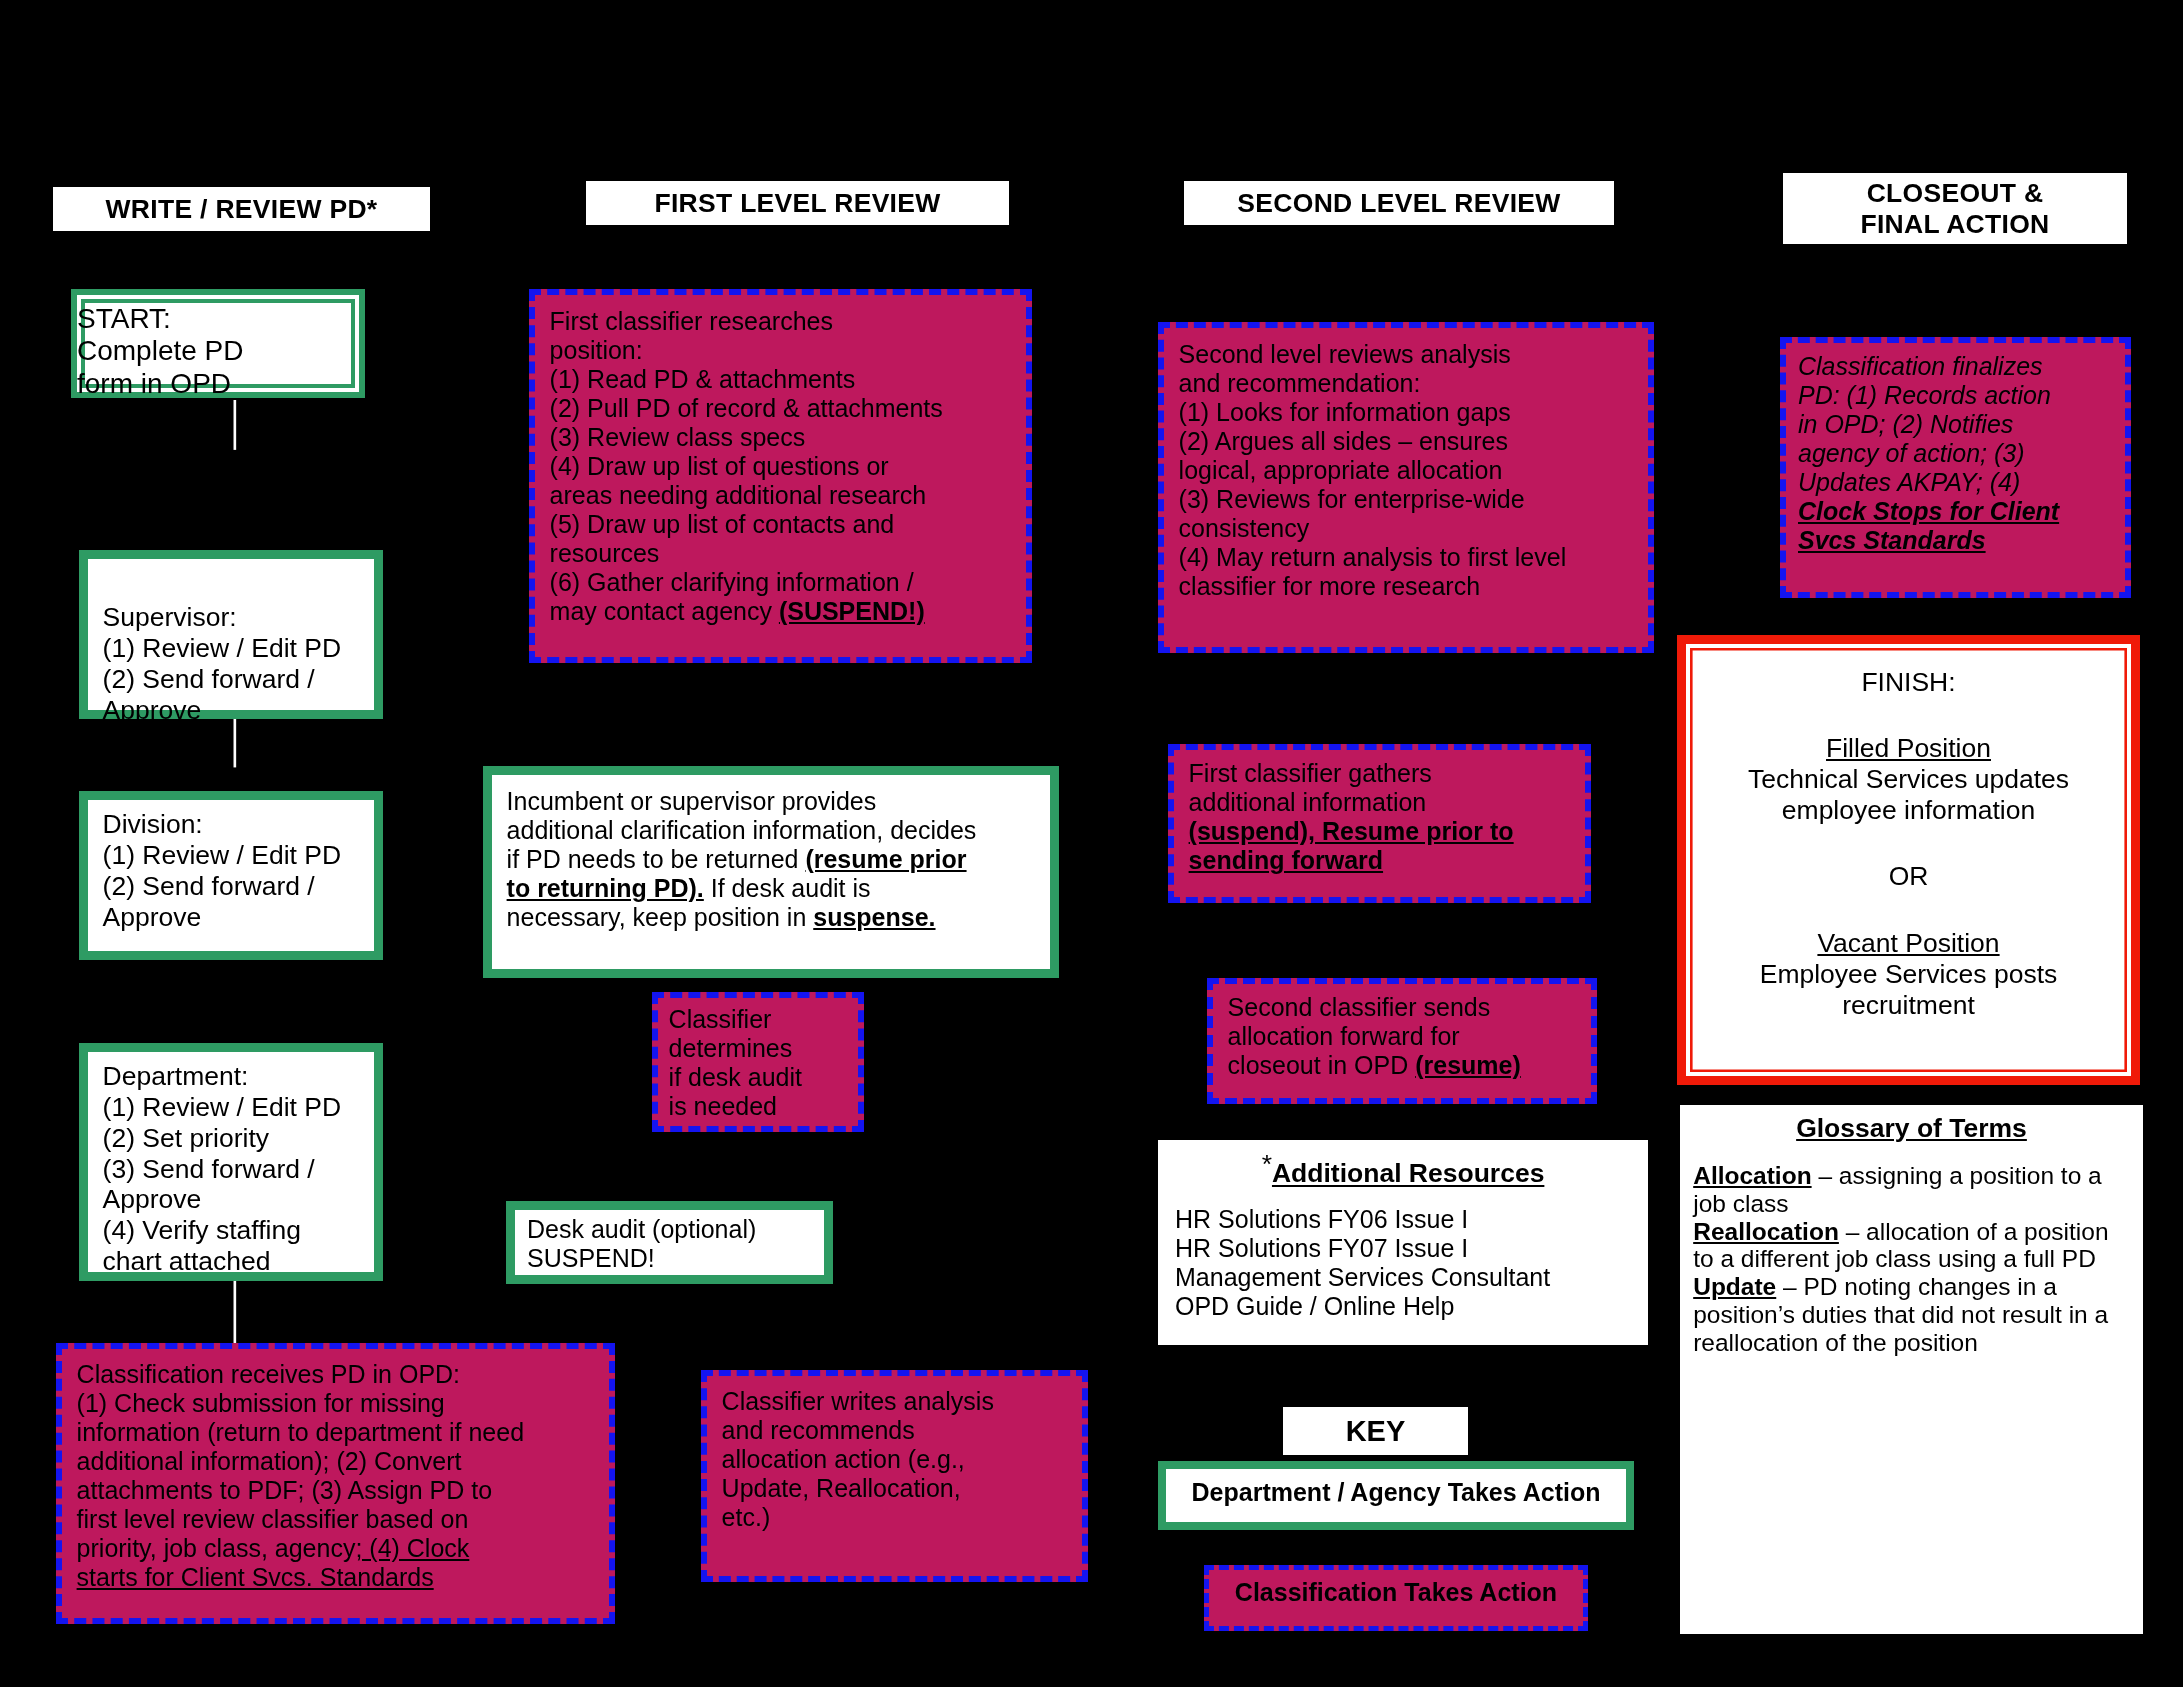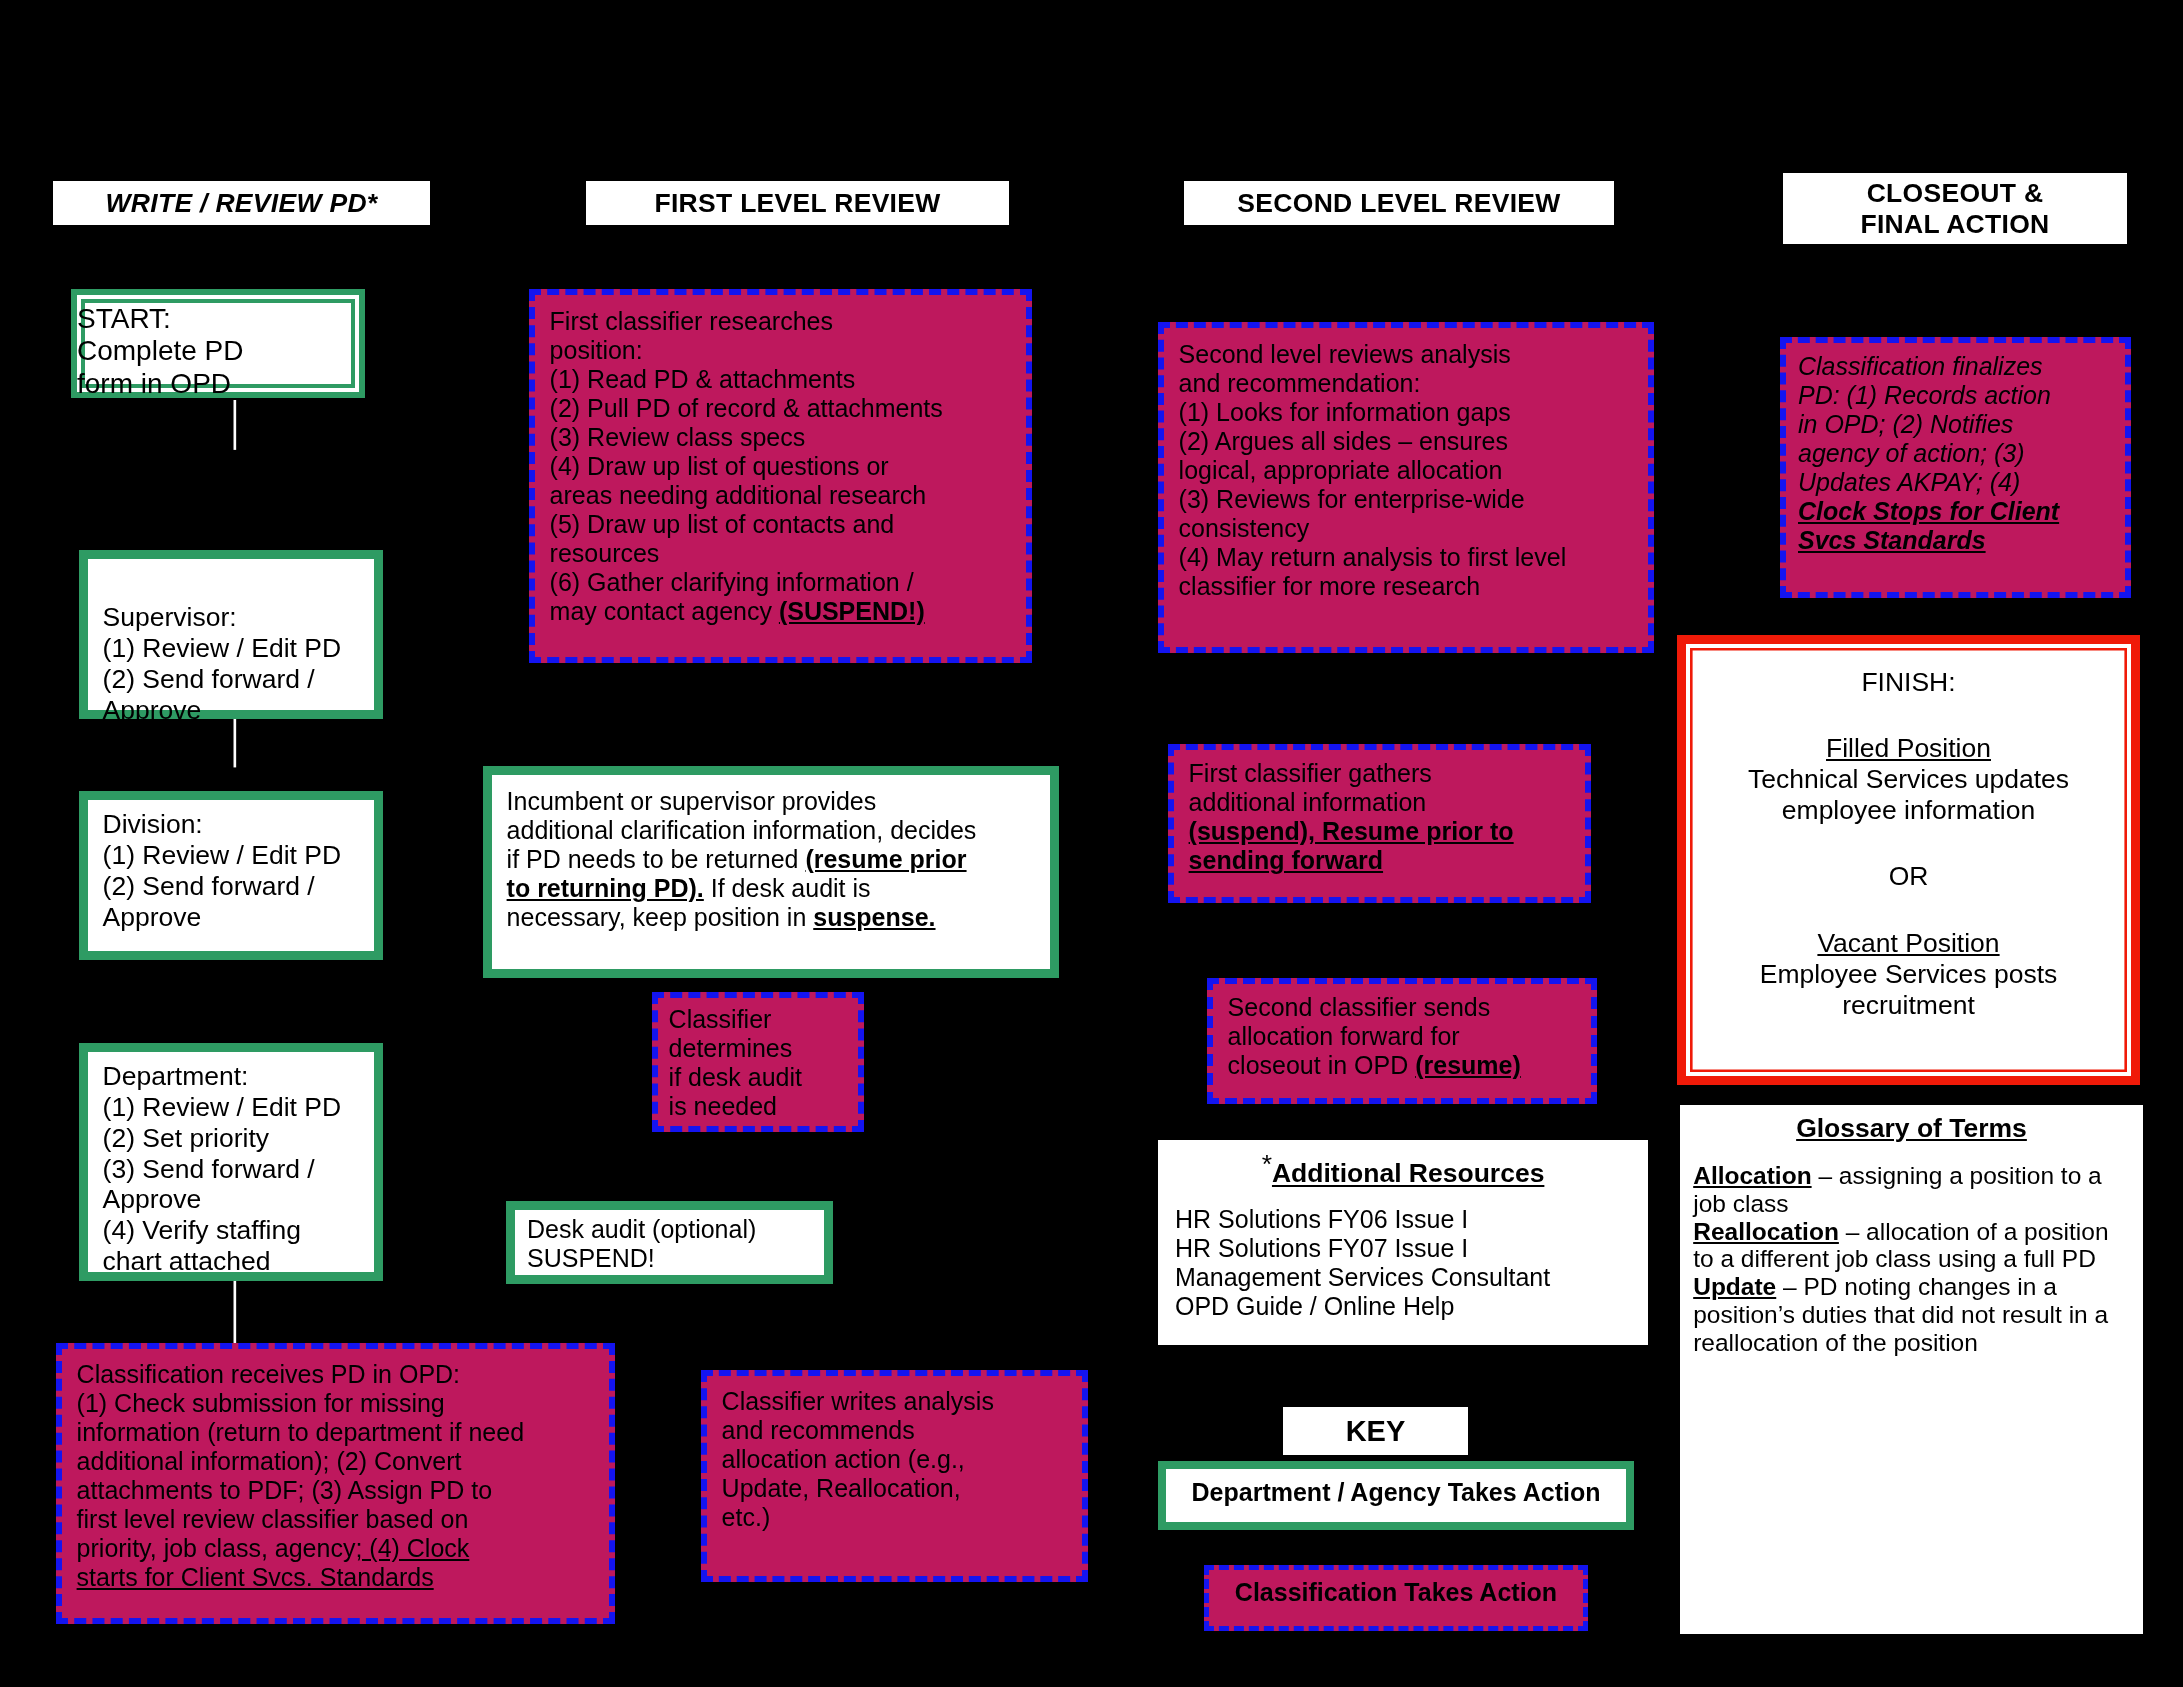--- a/index.html
+++ b/index.html
@@ -77,21 +77,21 @@
     <line x1="1596" y1="1160" x2="1500" y2="1130" stroke="#000000" stroke-width="5"></line>
     <line x1="895" y1="1430" x2="1010" y2="1545" stroke="#000000" stroke-width="5"></line>
 
     <line x1="2165" y1="1110" x2="2290" y2="1330" stroke="#000000" stroke-width="5"></line>
     <line x1="2115" y1="1120" x2="2045" y2="1340" stroke="#000000" stroke-width="5"></line>
 
     <line x1="2952" y1="905" x2="2952" y2="950" stroke="#000000" stroke-width="5"></line>
     <polygon points="2944,946 2960,946 2952,965" fill="#000000"></polygon>
   </svg>
 
-  <div class="hdr" style="left:53px;top:181px;width:377px;height:44px;font-size:26.5px;font-style:italic;">
+  <div class="hdr" style="left:53px;top:187px;width:377px;height:44px;font-size:26.5px;">
     <span>WRITE / REVIEW PD*</span>
   </div>
 
   <div class="hdr" style="left:586px;top:181px;width:423px;height:44px;font-size:26.5px;">
     <span>FIRST LEVEL REVIEW</span>
   </div>
 
   <div class="hdr" style="left:1184px;top:181px;width:430px;height:44px;font-size:26.5px;">
     <span>SECOND LEVEL REVIEW</span>
   </div>

